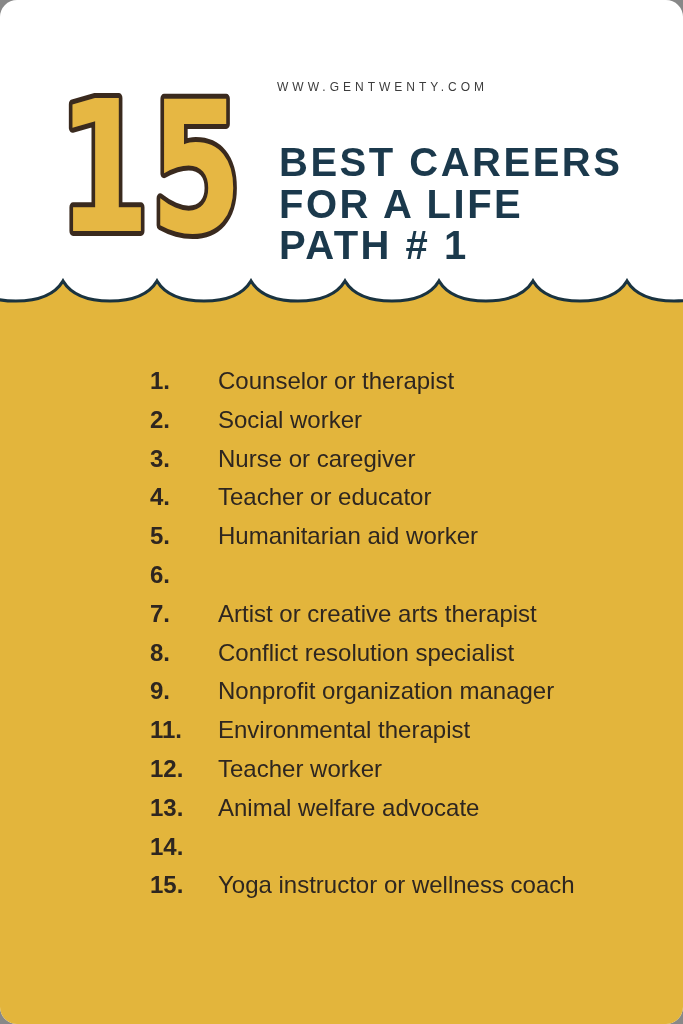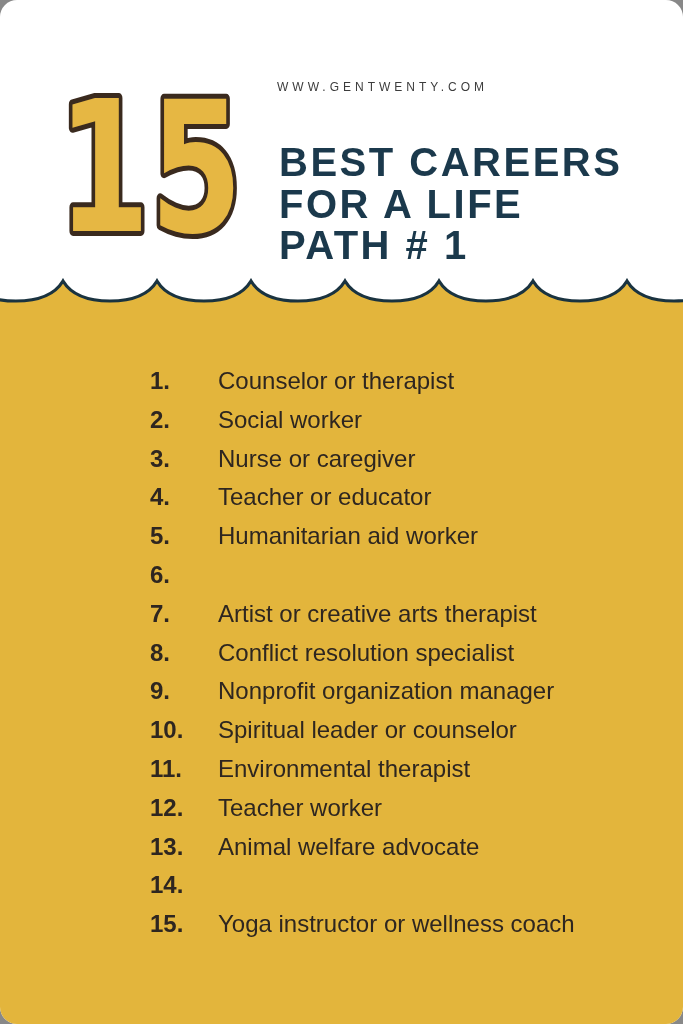--- a/index.html
+++ b/index.html
@@ -114,24 +114,20 @@
     </div>
     <div class="career-row">
       <span class="career-num">8.</span>
       <span class="career-label">Conflict resolution specialist</span>
     </div>
     <div class="career-row">
       <span class="career-num">9.</span>
       <span class="career-label">Nonprofit organization manager</span>
     </div>
     <div class="career-row">
-      <span class="career-num">10.</span>
-      <span class="career-label">Spiritual leader or counselor</span>
-    </div>
-    <div class="career-row">
       <span class="career-num">11.</span>
       <span class="career-label">Environmental therapist</span>
     </div>
     <div class="career-row">
       <span class="career-num">12.</span>
       <span class="career-label">Teacher worker</span>
     </div>
     <div class="career-row">
       <span class="career-num">13.</span>
       <span class="career-label">Animal welfare advocate</span>

